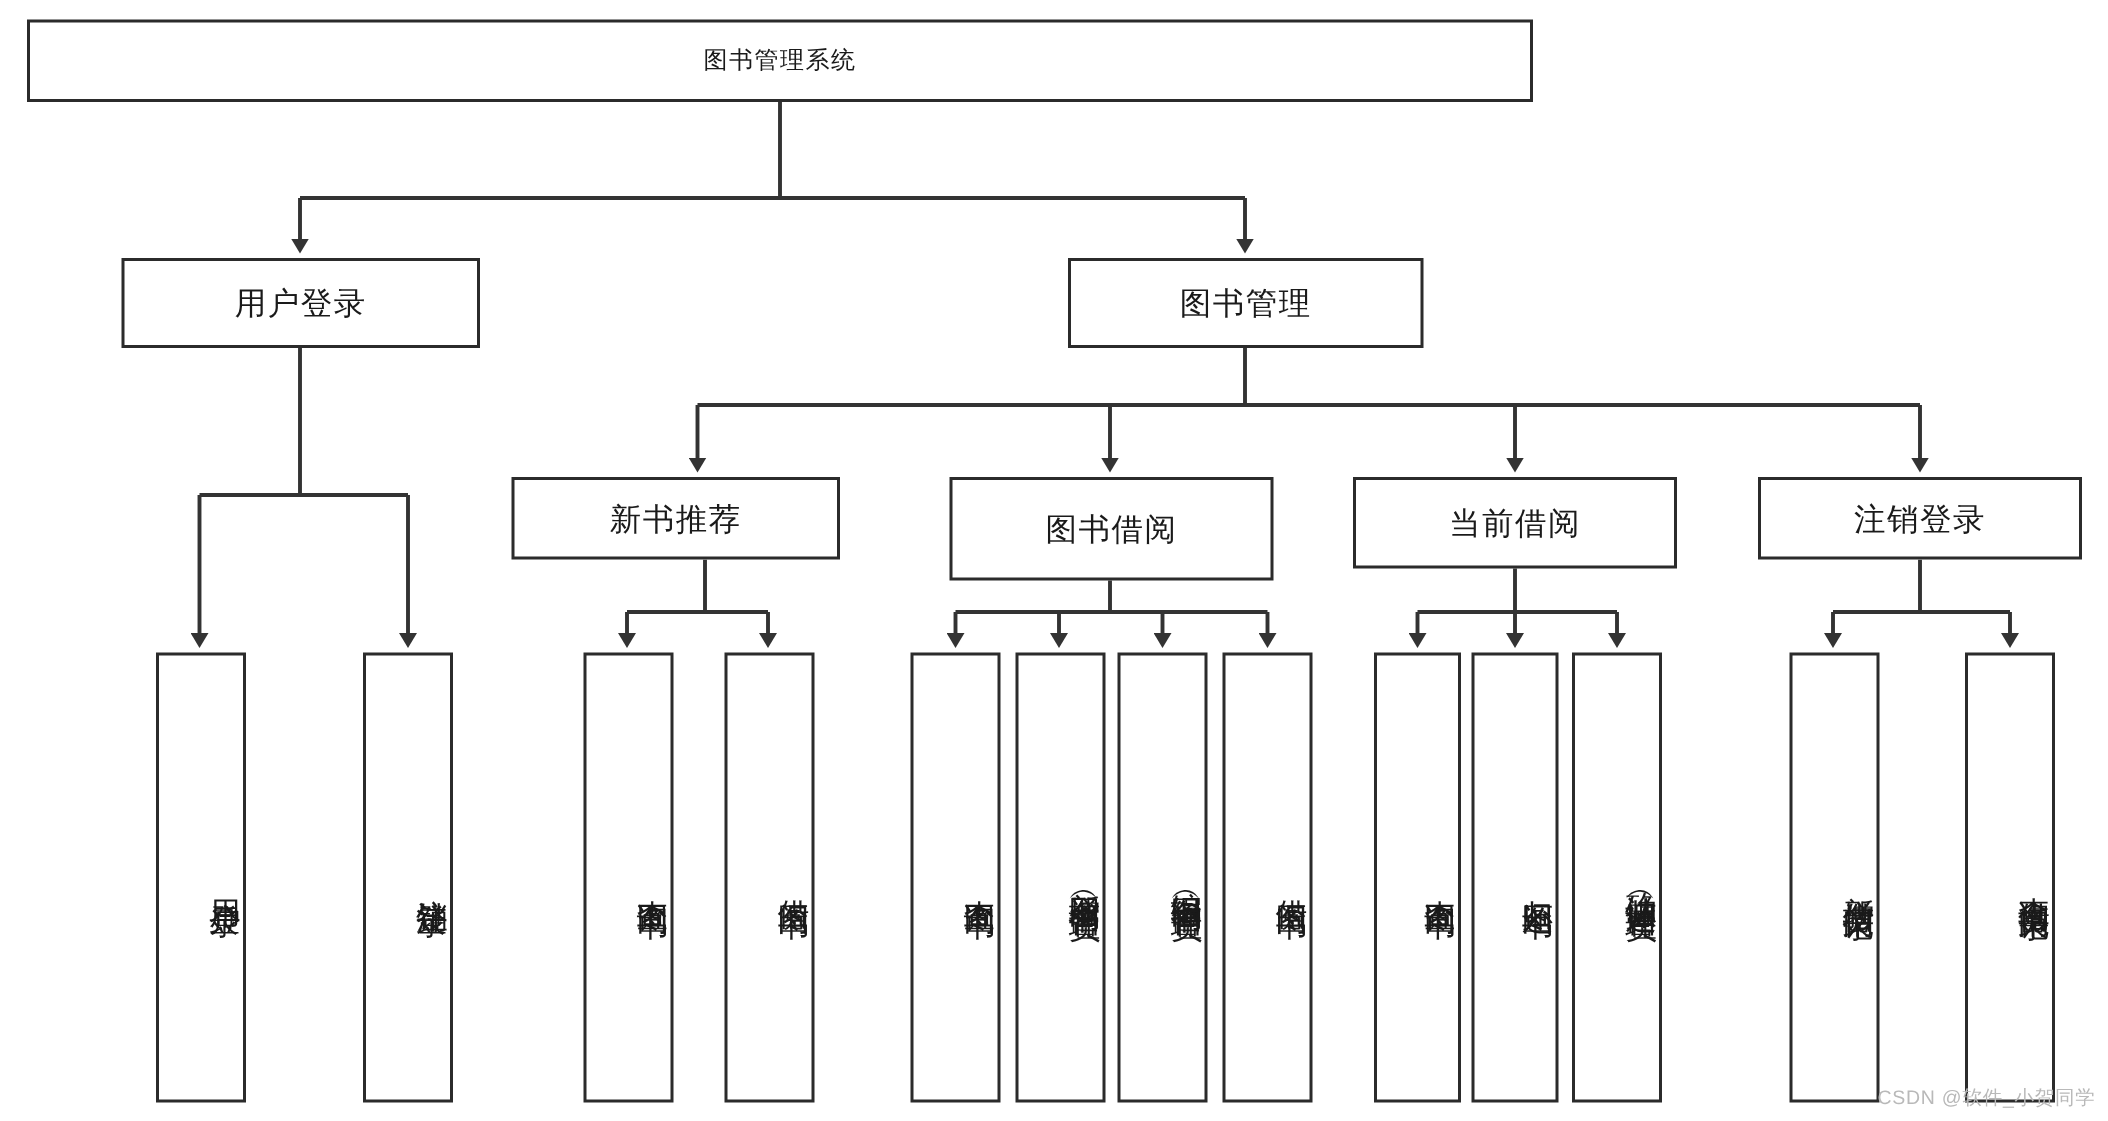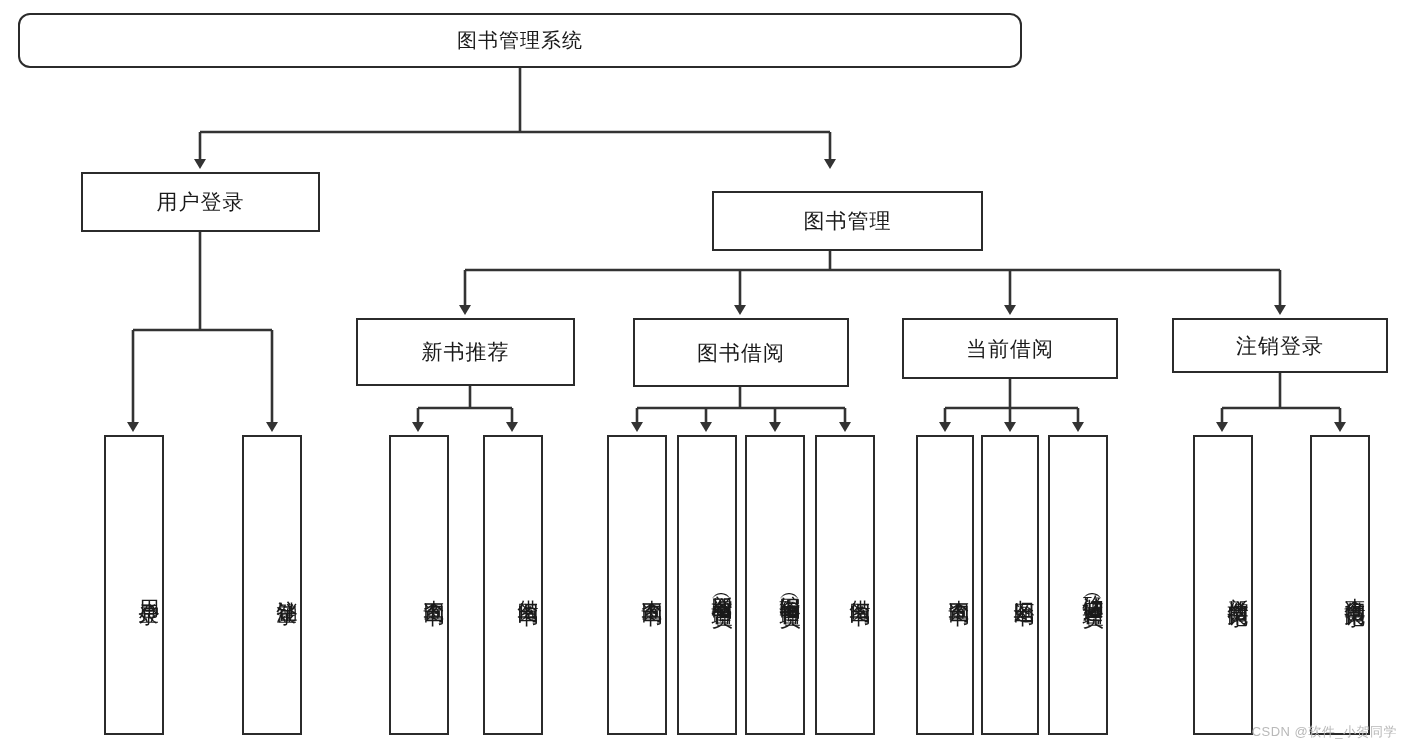--- a/index.html
+++ b/index.html
@@ -32,22 +32,21 @@
     display: flex;
     align-items: center;
     justify-content: center;
     color: #1a1a1a;
   }
   .node-h {
     font-size: 21px;
     letter-spacing: 1px;
   }
   .node.root {
-    font-size: 20px;
-    border-radius: 12px;
+    font-size: 16px;
   }
   .node-v {
     writing-mode: vertical-rl;
     text-orientation: upright;
     font-size: 21px;
     line-height: 1.22;
     letter-spacing: 2px;
     padding-top: 4px;
     align-items: flex-start;
     justify-content: center;
@@ -119,23 +118,23 @@
       <path d="M1280,373 L1280,408"></path>
       <path d="M1222,408 L1340,408"></path>
       <path d="M1222,408 L1222,423" marker-end="url(#arw)"></path>
       <path d="M1340,408 L1340,423" marker-end="url(#arw)"></path>
     </g>
   </svg>
 
   <div class="node node-h root" style="left:18px; top:13px; width:1004px; height:55px;">图书管理系统</div>
 
   <div class="node node-h" style="left:81px; top:172px; width:239px; height:60px;">用户登录</div>
-  <div class="node node-h" style="left:712px; top:172px; width:271px; height:60px;margin-top:19px;">图书管理</div>
+  <div class="node node-h" style="left:712px; top:172px; width:237px; height:60px;">图书管理</div>
 
-  <div class="node node-h" style="left:356px; top:318px; width:219px; height:68px;">新书推荐</div>
+  <div class="node node-h" style="left:341px; top:318px; width:219px; height:55px;">新书推荐</div>
   <div class="node node-h" style="left:633px; top:318px; width:216px; height:69px;">图书借阅</div>
   <div class="node node-h" style="left:902px; top:318px; width:216px; height:61px;">当前借阅</div>
   <div class="node node-h" style="left:1172px; top:318px; width:216px; height:55px;">注销登录</div>
 
   <div class="node node-v" style="left:104px; top:435px; width:60px; height:300px;">
     <span class="leaf-label">用户登录</span>
   </div>
   <div class="node node-v" style="left:242px; top:435px; width:60px; height:300px;">
     <span class="leaf-label">注销登录</span>
   </div>

